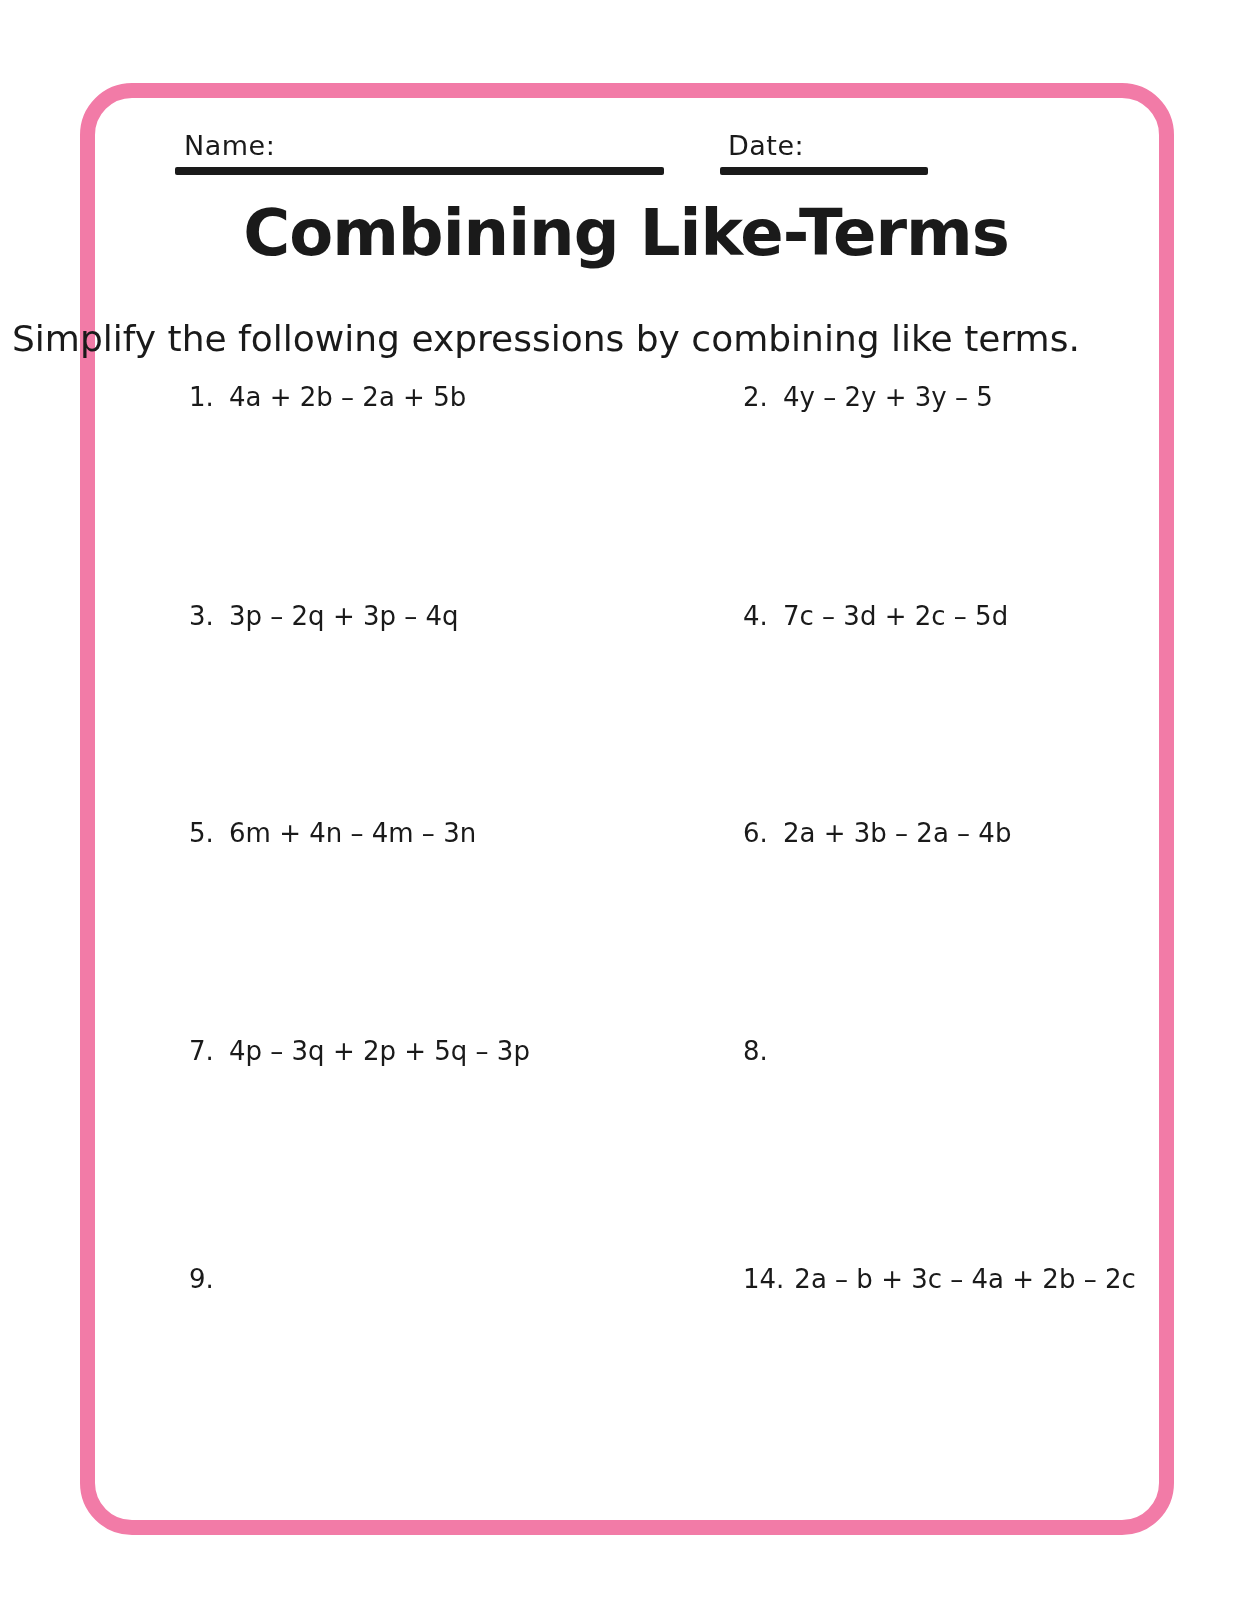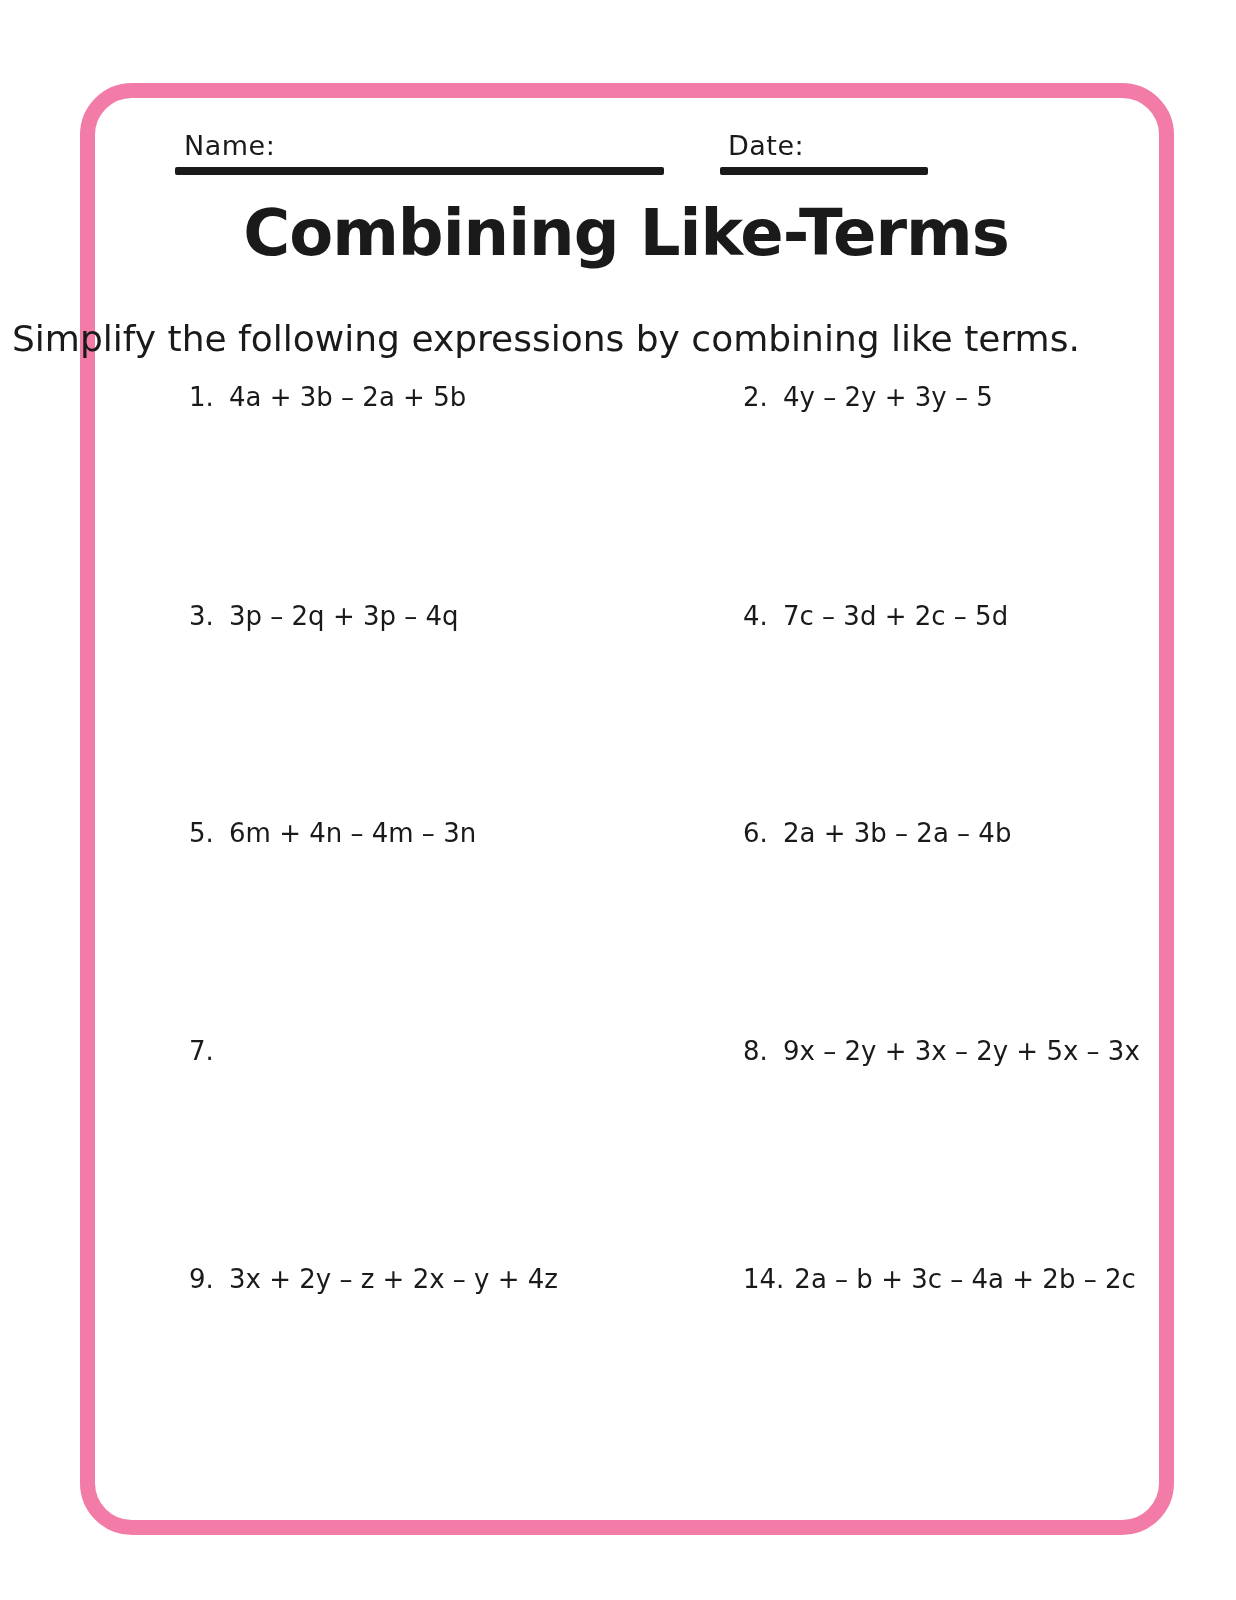--- a/index.html
+++ b/index.html
@@ -97,21 +97,21 @@
   <div class="rule name-rule"></div>
 
   <div class="label date-label">Date:</div>
   <div class="rule date-rule"></div>
 
   <div class="title">Combining Like-Terms</div>
   <div class="subtitle">Simplify the following expressions by combining like terms.</div>
 
   <div class="problem col-left row-1">
     <span class="num">1.</span>
-    <span class="expr">4a + 3b – 2a + 5b</span>
+    <span class="expr">4a + 2b – 2a + 5b</span>
   </div>
   <div class="problem col-right row-1">
     <span class="num">2.</span>
     <span class="expr">4y – 2y + 3y – 5</span>
   </div>
 
   <div class="problem col-left row-2">
     <span class="num">3.</span>
     <span class="expr">3p – 2q + 3p – 4q</span>
   </div>
@@ -124,28 +124,27 @@
     <span class="num">5.</span>
     <span class="expr">6m + 4n – 4m – 3n</span>
   </div>
   <div class="problem col-right row-3">
     <span class="num">6.</span>
     <span class="expr">2a + 3b – 2a – 4b</span>
   </div>
 
   <div class="problem col-left row-4">
     <span class="num">7.</span>
+    <span class="expr">4p – 3q + 2p + 5q – 3p</span>
   </div>
   <div class="problem col-right row-4">
     <span class="num">8.</span>
-    <span class="expr">9x – 2y + 3x – 2y + 5x – 3x</span>
   </div>
 
   <div class="problem col-left row-5">
     <span class="num">9.</span>
-    <span class="expr">3x + 2y – z + 2x – y + 4z</span>
   </div>
   <div class="problem col-right row-5">
     <span class="num">14.</span>
     <span class="expr">2a – b + 3c – 4a + 2b – 2c</span>
   </div>
 
 </div>
 
 </body></html>

